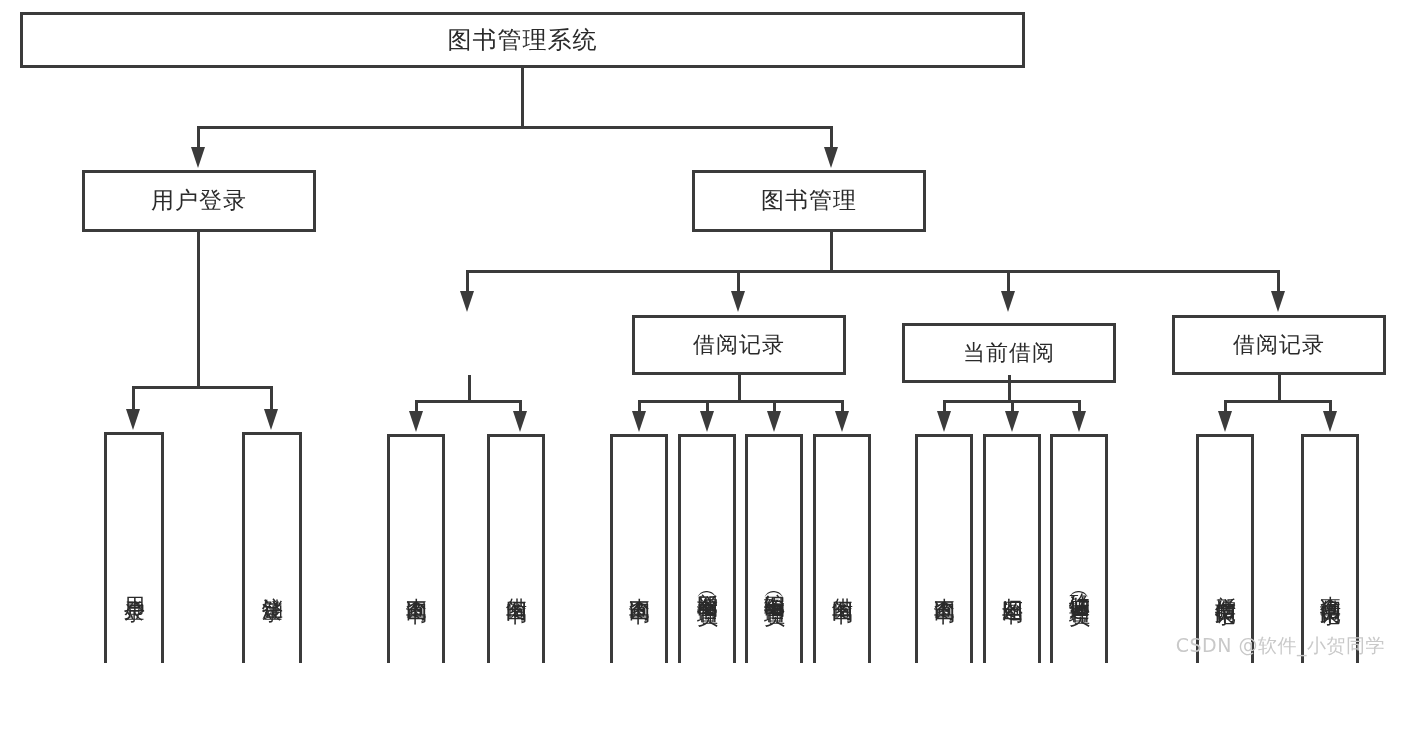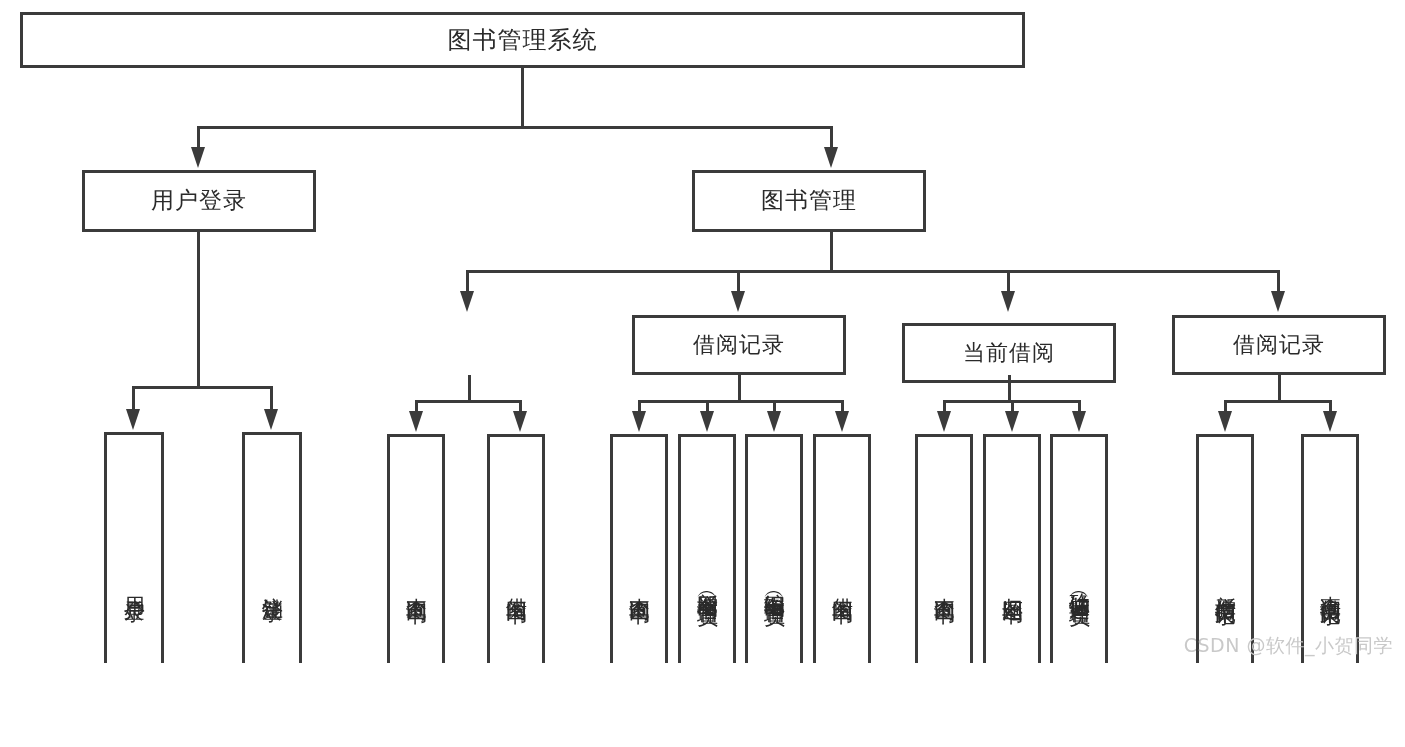--- a/index.html
+++ b/index.html
@@ -71,21 +71,21 @@
     width: 0;
     height: 0;
     border-left: 7px solid transparent;
     border-right: 7px solid transparent;
     border-top: 21px solid #3b3b3b;
   }
 
   
   #watermark {
     position: absolute;
-    right: 12px;
+    right: 20px;
     bottom: 4px;
     font-size: 19px;
     color: #c9c9c9;
     letter-spacing: 0.5px;
     white-space: nowrap;
     font-family: "DejaVu Sans", "Liberation Sans", sans-serif;
   }
 </style>
 </head>
 <body>

